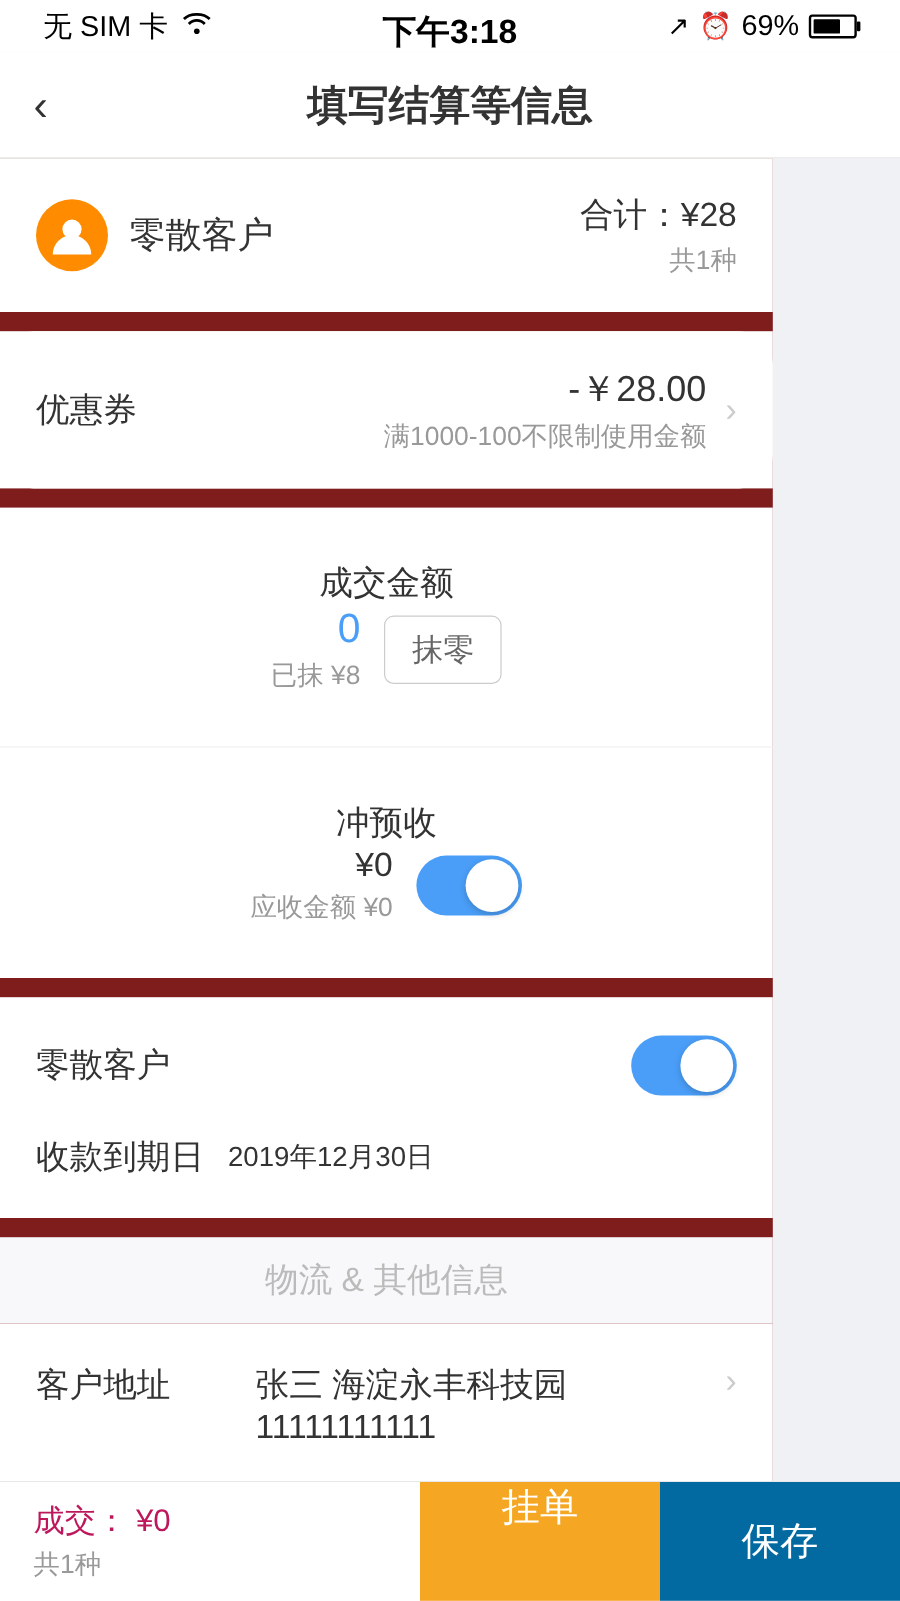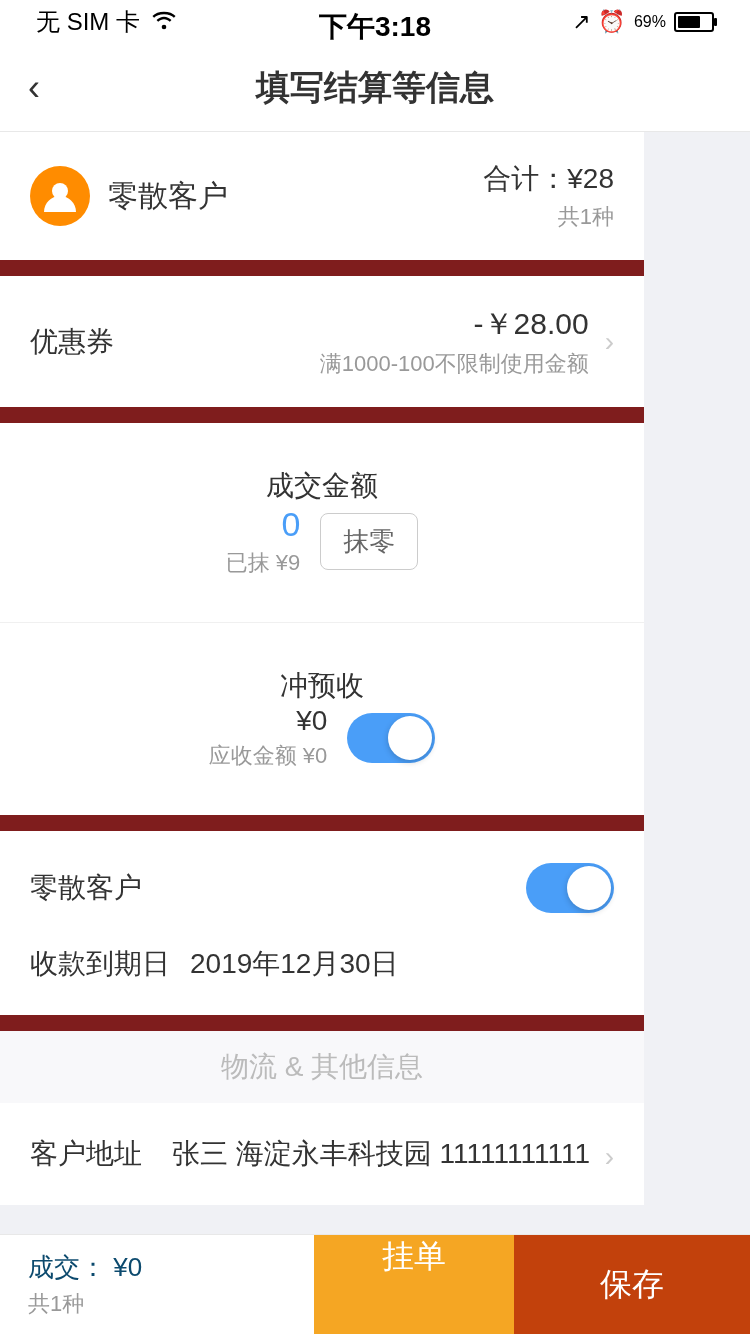--- a/index.html
+++ b/index.html
@@ -265,21 +265,21 @@
       padding: 0 30px 32px;
       display: flex;
       align-items: center;
       gap: 20px;
     }
     .due-date-label {
       font-size: 28px;
       color: #333;
     }
     .due-date-value {
-      font-size: 28px;
+      font-size: 23px;
       color: #333;
     }
     .logistics-section {
       background: #f8f8fa;
       height: 72px;
       display: flex;
       align-items: center;
       justify-content: center;
       margin-bottom: 0;
     }
@@ -289,22 +289,23 @@
     }
 
     
     .address-section {
       background: #fff;
       margin-bottom: 0;
     }
     .address-row {
       padding: 32px 30px;
       display: flex;
-      align-items: flex-end;
+      align-items: flex-start;
       justify-content: space-between;
+      gap: 41px;
     }
     .address-label {
       font-size: 28px;
       color: #333;
       flex-shrink: 0;
     }
     .address-value {
       font-size: 28px;
       color: #333;
       flex: 1;
@@ -331,38 +332,38 @@
     }
     .bottom-info {
       flex: 1;
       display: flex;
       flex-direction: column;
       justify-content: center;
       padding: 0 28px;
     }
     .bottom-deal {
       font-size: 26px;
-      color: #0c4a6e;
+      color: #be185d;
     }
     .bottom-count {
       font-size: 22px;
       color: #999;
       margin-top: 4px;
     }
     .btn-hold {
       width: 200px;
       background: #f5a623;
       display: flex;
       align-items: flex-start;
       justify-content: center;
       cursor: pointer;
     }
     .btn-save {
-      width: 236px;
-      background: #c2410c;
+      width: 200px;
+      background: #0369a1;
       display: flex;
       align-items: center;
       justify-content: center;
       cursor: pointer;
     }
     .btn-label {
       font-size: 32px;
       color: #fff;
       font-weight: 500;
     }
@@ -378,21 +379,21 @@
         <path d="M12 12a2 2 0 1 1 0 4 2 2 0 0 1 0-4z" fill="#000"></path>
         <path d="M7 9.5C8.4 8.1 10.1 7.3 12 7.3s3.6.8 5 2.2l1.4-1.4C16.6 6.4 14.4 5.3 12 5.3S7.4 6.4 5.6 8.1L7 9.5z" fill="#000"></path>
         <path d="M3.5 6C5.4 4.1 8.1 3 12 3s6.6 1.1 8.5 3l1.4-1.4C19.6 2.3 16.2 1 12 1S4.4 2.3 2.1 4.6L3.5 6z" fill="#000"></path>
       </svg>
     </span>
   </div>
   <div class="status-center">下午3:18</div>
   <div class="status-right">
     <span style="font-size:22px;">↗</span>
     <span style="font-size:22px;">⏰</span>
-    <span style="font-size:16px;">69%</span>
+    <span style="font-size:24px;">69%</span>
     <div class="battery-icon">
       <div class="battery-fill"></div>
       <div class="battery-tip"></div>
     </div>
   </div>
 </div>
 
 <div class="nav-bar">
   <span class="nav-back">‹</span>
   <span class="nav-title">填写结算等信息</span>
@@ -429,21 +430,21 @@
     </div>
   </div>
 
   <div class="transaction-section">
 
     <div class="transaction-row">
       <span class="row-label">成交金额</span>
       <div class="transaction-right">
         <div style="text-align:right;">
           <div class="amount-input-value">0</div>
-          <div class="amount-sub">已抹 ¥9</div>
+          <div class="amount-sub">已抹 ¥8</div>
         </div>
         <button class="round-btn">抹零</button>
       </div>
     </div>
 
     <div class="transaction-row">
       <span class="row-label">冲预收</span>
       <div class="pre-receive-right">
         <div class="pre-receive-values">
           <div class="pre-value">¥0</div>

